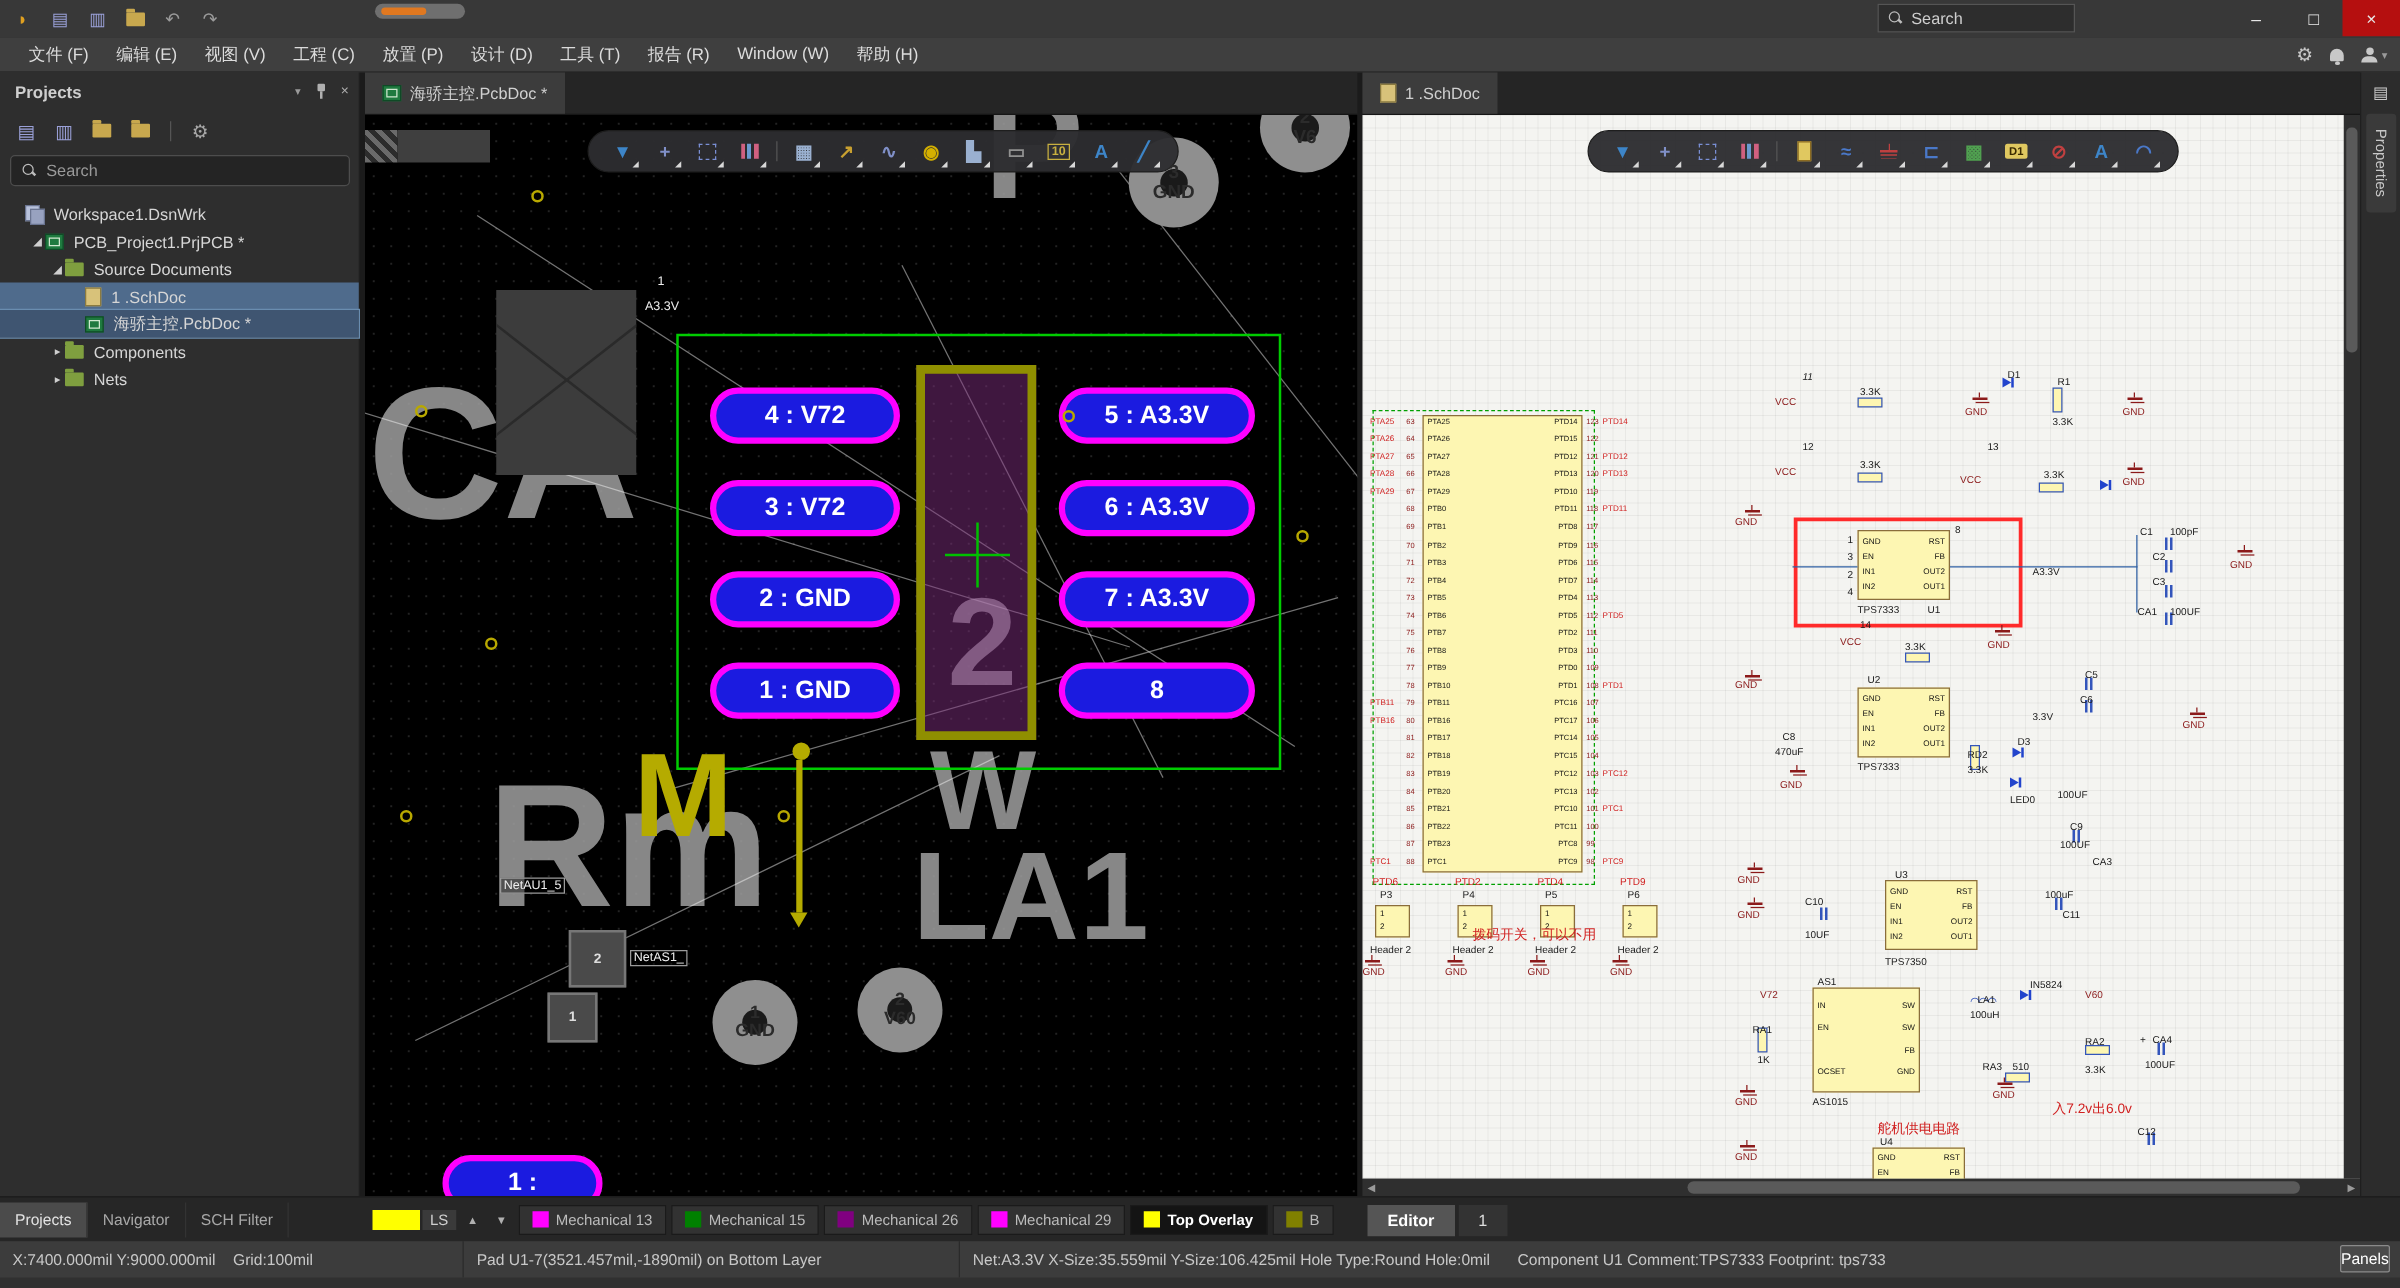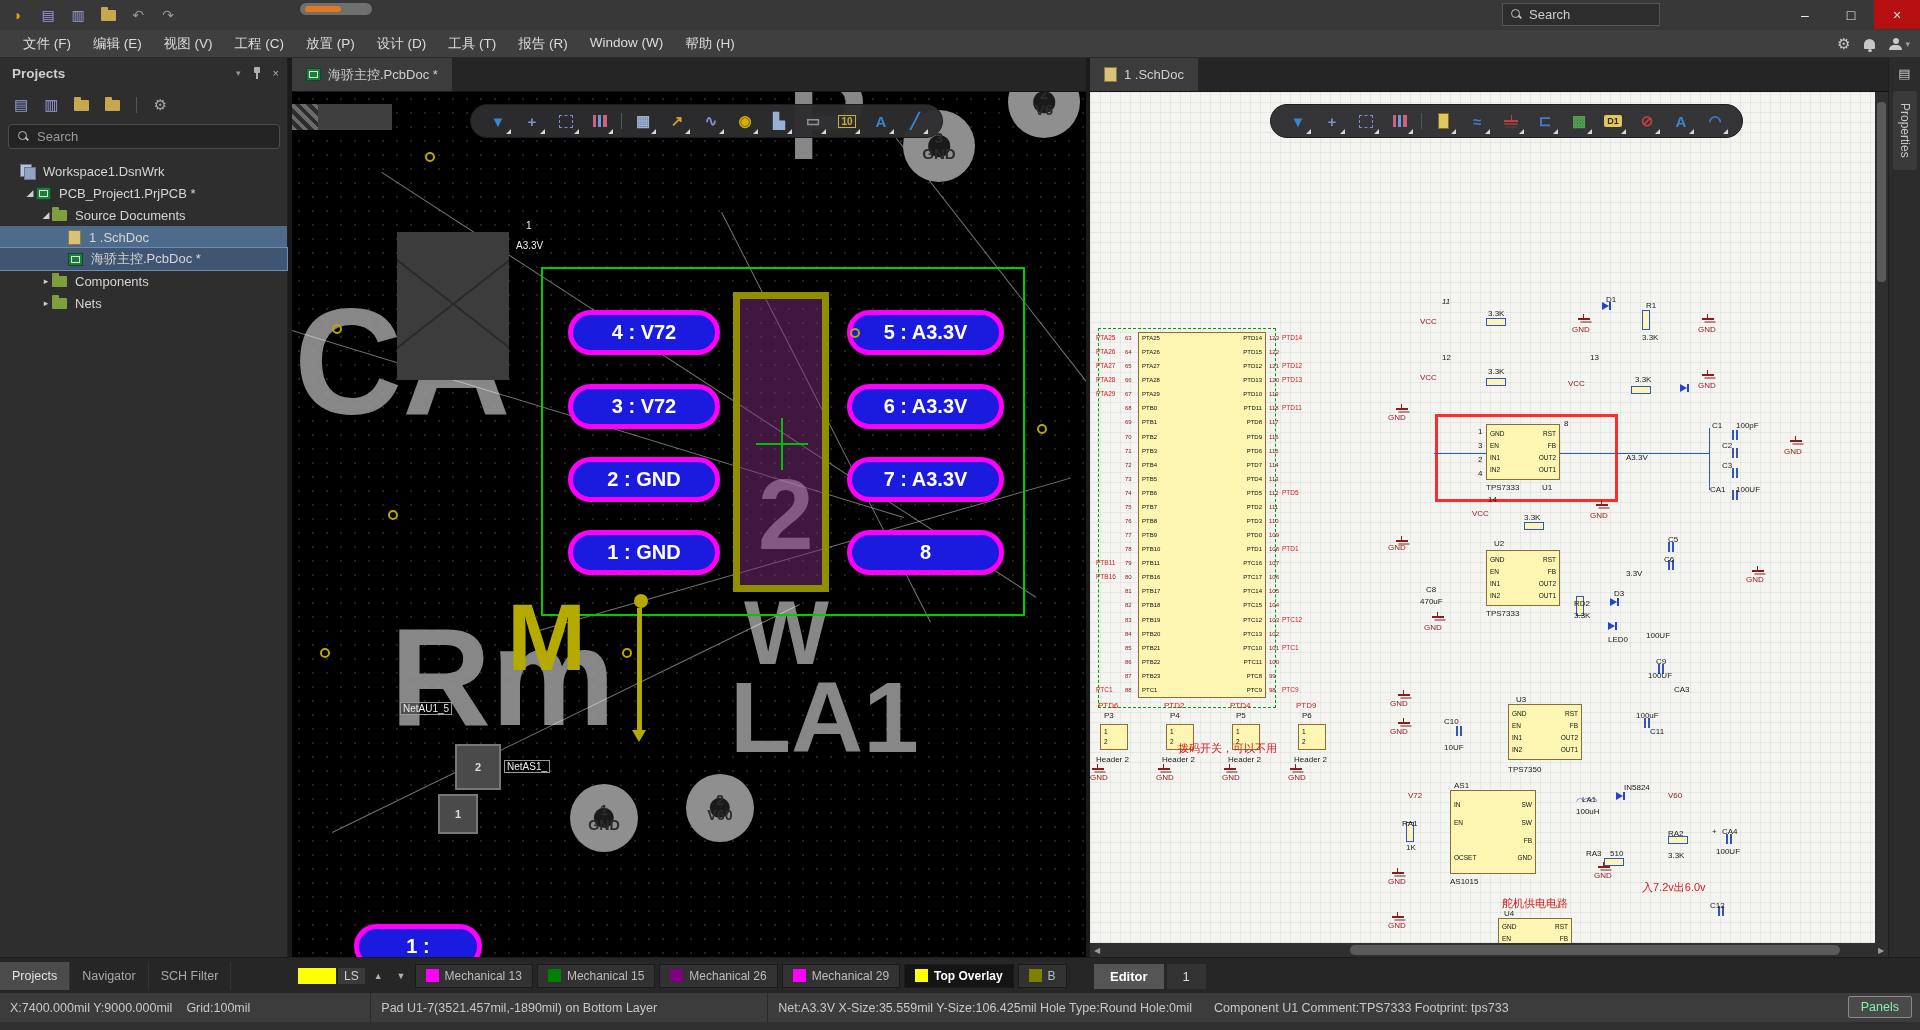--- a/index.html
+++ b/index.html
@@ -148,21 +148,21 @@
   
   #rail{position:absolute;left:1888px;top:58px;width:32px;height:899px;background:#2c2c2c;border-left:1px solid #1f1f1f;}
   #rail-icon{margin:8px auto;width:18px;text-align:center;color:#c8c8c8;font-size:13px;}
   #rail-tab{margin:10px auto;width:24px;background:#3a3a3a;border-radius:3px;padding:12px 0;display:flex;justify-content:center;}
   #rail-tab span{writing-mode:vertical-rl;font-size:12px;color:#c8c8c8;}
   
   #statusbar{position:absolute;left:0;top:993px;width:1920px;height:37px;background:#3c3c3c;color:#c8c8c8;font-size:12.5px;}
   #statusmain{position:absolute;left:0;top:0;width:100%;height:29px;display:flex;align-items:center;}
   .ssep{width:1px;height:29px;background:#2a2a2a;margin:0 10px;}
   #statusstrip{position:absolute;left:0;top:29px;width:100%;height:8px;background:#303030;}
-  #panels-btn{position:absolute;right:8px;top:3px;padding:3px 12px;border:1px solid #8a8a8a;background:#4a4a4a;color:#86efac;font-size:12.5px;border-radius:2px;}
+  #panels-btn{position:absolute;right:8px;top:3px;padding:3px 0;border:1px solid #8a8a8a;background:#4a4a4a;color:#ffffff;font-size:12.5px;border-radius:2px;}
   .splitter{position:absolute;top:58px;width:4px;height:899px;background:#1b1b1b;}
 </style>
 </head>
 <body>
 
 <div id="titlebar">
   <div id="tb-icons">
       <div class="tbi" style="color: rgb(224, 160, 32);">◗</div>
       <div class="tbi" style="color: rgb(154, 160, 216);">▤</div>
       <div class="tbi" style="color: rgb(154, 160, 216);">▥</div>

